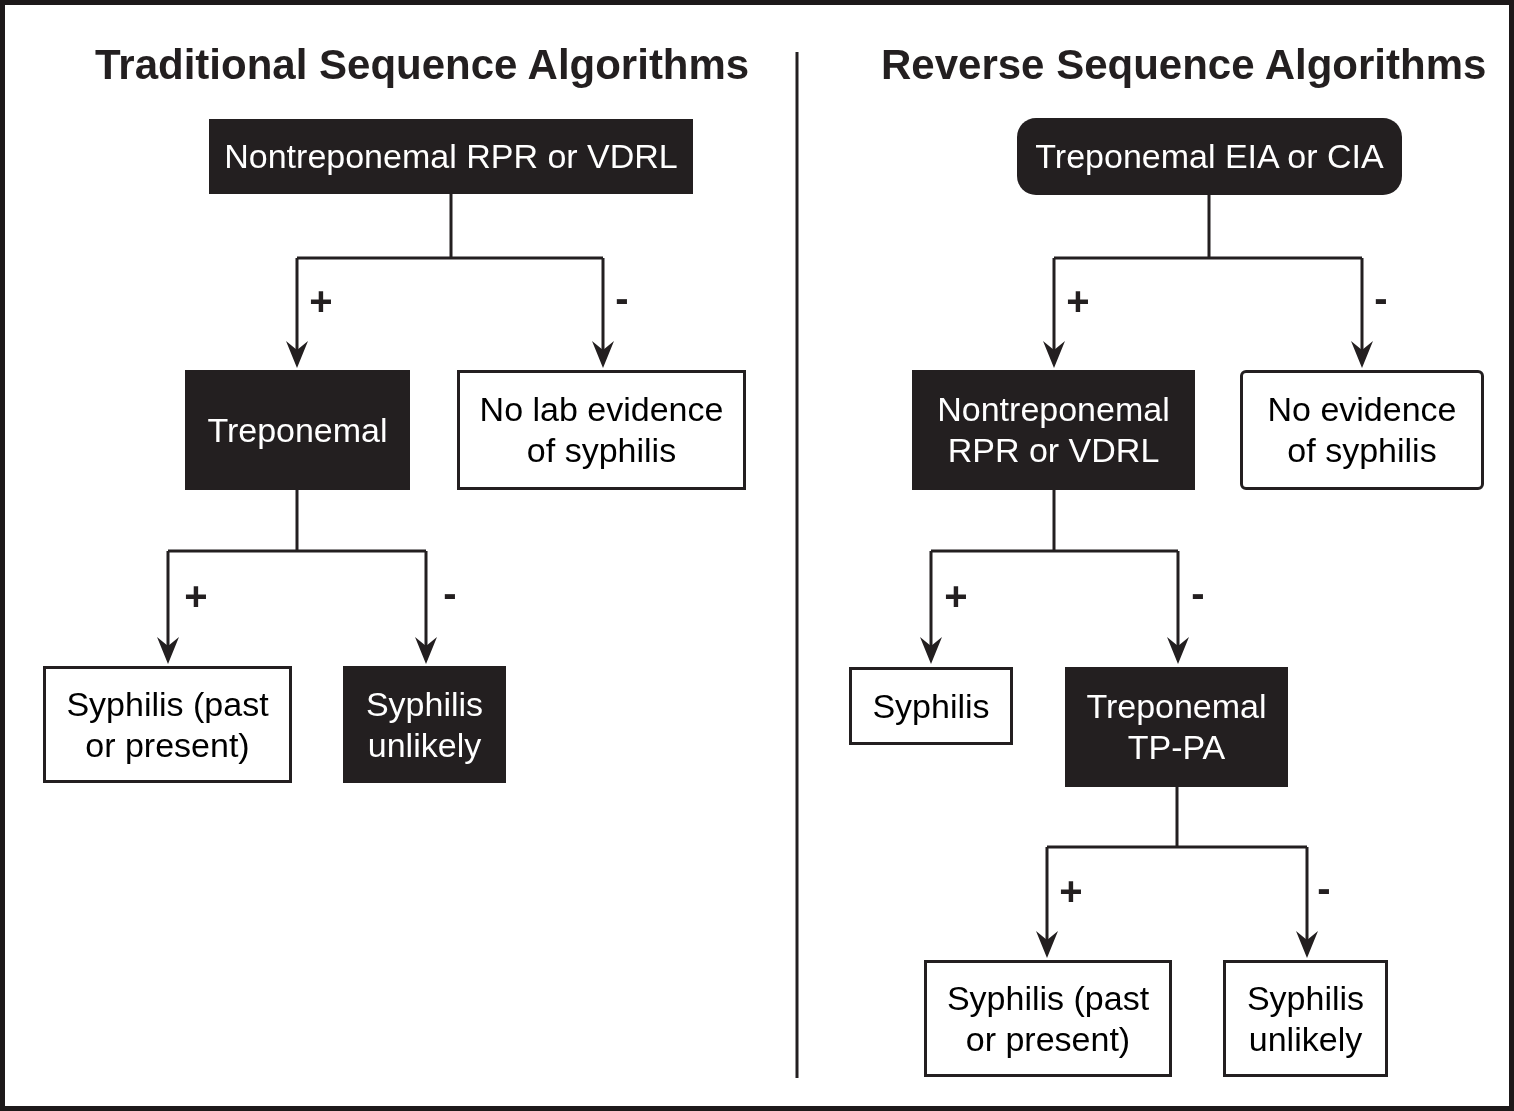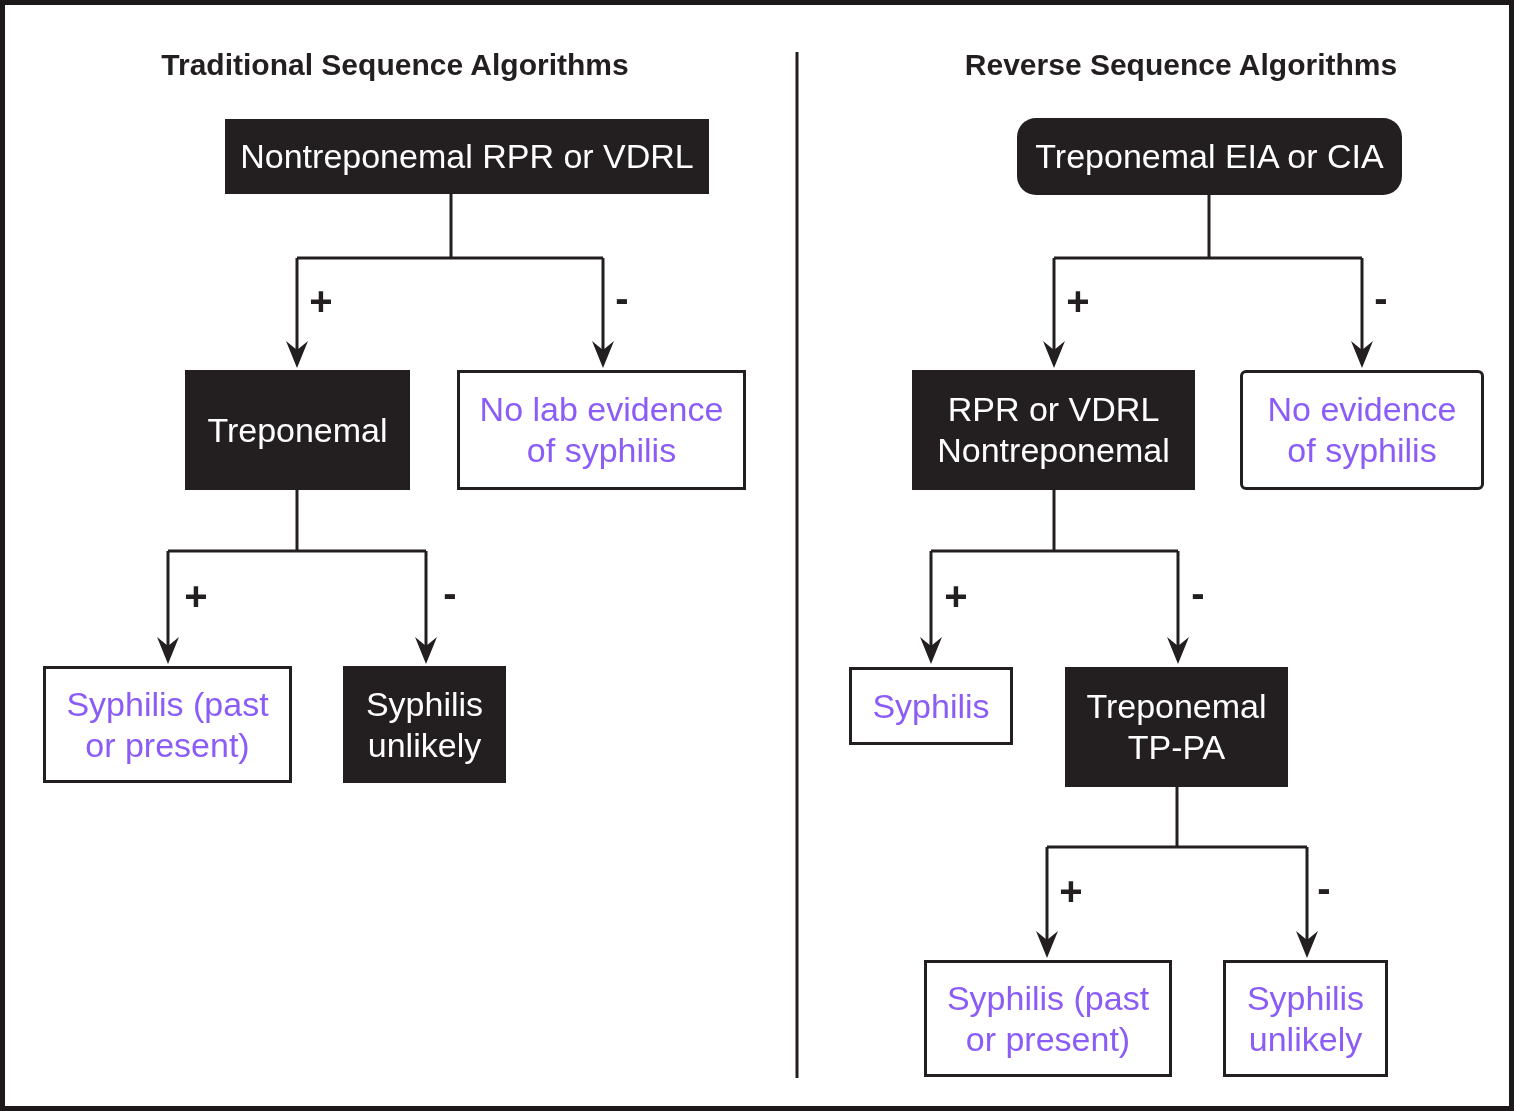--- a/index.html
+++ b/index.html
@@ -17,40 +17,40 @@
   .connectors {
     position: absolute;
     left: 0; top: 0;
     width: 1514px; height: 1111px;
   }
   .panel-title {
     position: absolute;
     top: 40px;
     width: 600px;
     height: 42px;
-    font-size: 30px;
+    font-size: 42px;
     font-weight: bold;
     text-align: center;
     line-height: 40px;
     white-space: nowrap;
   }
   .title-left  { left: 90px; }
   .title-right { left: 876px; }
   .node {
     position: absolute;
     display: flex;
     align-items: center;
     justify-content: center;
     text-align: center;
     font-size: 34px;
     line-height: 41px;
     box-sizing: border-box;
   }
   .node.filled  { background: #231f20; color: #ffffff; }
-  .node.outline { background: #ffffff; border: 3px solid #231f20; color: #8b5cf6; }
+  .node.outline { background: #ffffff; border: 3px solid #231f20; color: #000000; }
   .node span { display: block; }
   .sign {
     position: absolute;
     transform: translate(-50%, -50%);
     font-size: 40px;
     font-weight: bold;
     line-height: 1;
     white-space: nowrap;
   }
 </style>
@@ -84,21 +84,21 @@
       <polygon points="926,659 915,632 926,641 937,632"></polygon>
       <polygon points="1173,659 1162,632 1173,641 1184,632"></polygon>
       <polygon points="1042,953 1031,926 1042,935 1053,926"></polygon>
       <polygon points="1302,953 1291,926 1302,935 1313,926"></polygon>
     </g>
   </svg>
 
   <div class="panel-title title-left">Traditional Sequence Algorithms</div>
   <div class="panel-title title-right">Reverse Sequence Algorithms</div>
 
-  <div class="node filled" style="left:204px; top:114px; width:484px; height:75px;margin-left:16px;">
+  <div class="node filled" style="left:204px; top:114px; width:484px; height:75px;">
     <span>Nontreponemal RPR or VDRL</span>
   </div>
   <div class="node filled" style="left:180px; top:365px; width:225px; height:120px;">
     <div>
       <span>Treponemal</span>
     </div>
   </div>
   <div class="node outline" style="left:452px; top:365px; width:289px; height:120px;">
     <div>
       <span>No lab evidence</span>
@@ -116,22 +116,22 @@
       <span>Syphilis</span>
       <span>unlikely</span>
     </div>
   </div>
 
   <div class="node filled" style="left:1012px; top:113px; width:385px; height:77px;border-radius:19px;">
     <span>Treponemal EIA or CIA</span>
   </div>
   <div class="node filled" style="left:907px; top:365px; width:283px; height:120px;">
     <div>
+      <span>Nontreponemal</span>
       <span>RPR or VDRL</span>
-      <span>Nontreponemal</span>
     </div>
   </div>
   <div class="node outline" style="left:1235px; top:365px; width:244px; height:120px;border-radius:6px;">
     <div>
       <span>No evidence</span>
       <span>of syphilis</span>
     </div>
   </div>
   <div class="node outline" style="left:844px; top:662px; width:164px; height:78px;">
     <span>Syphilis</span>

